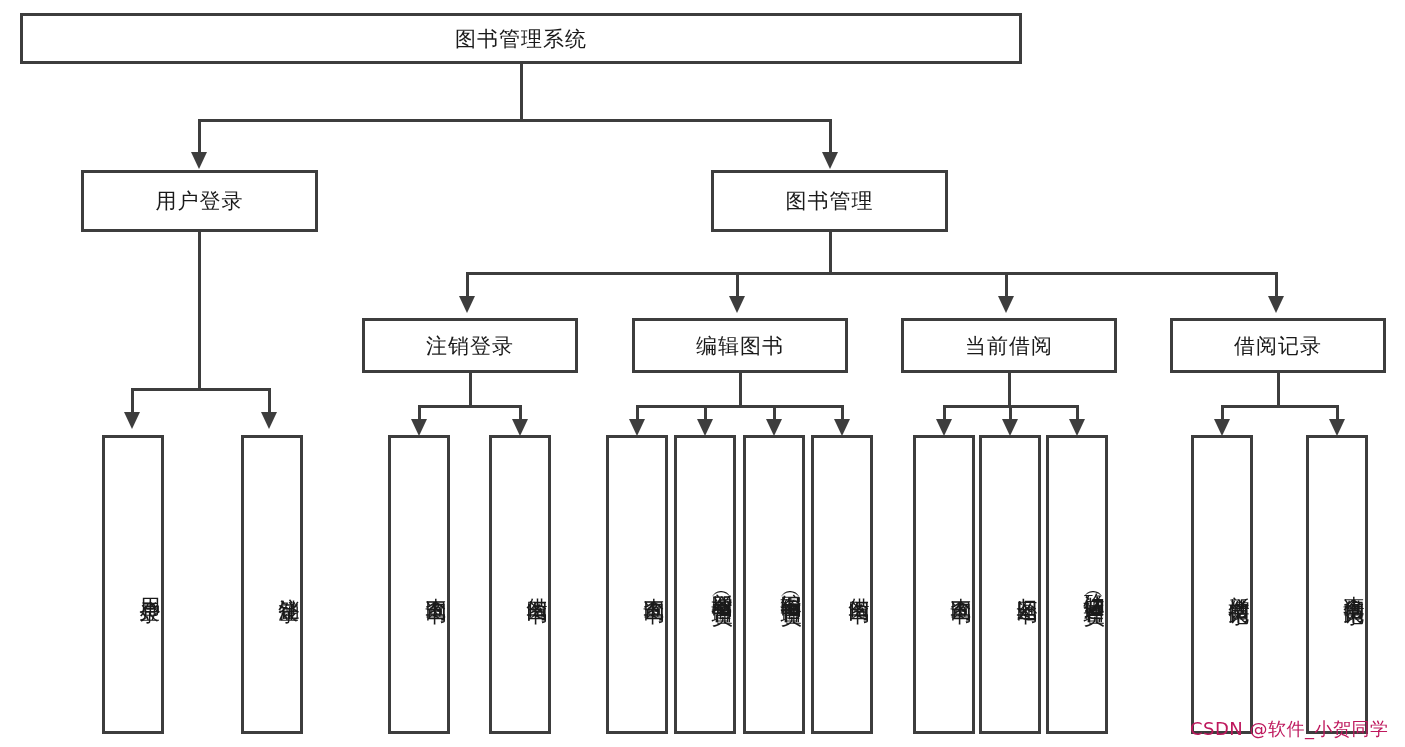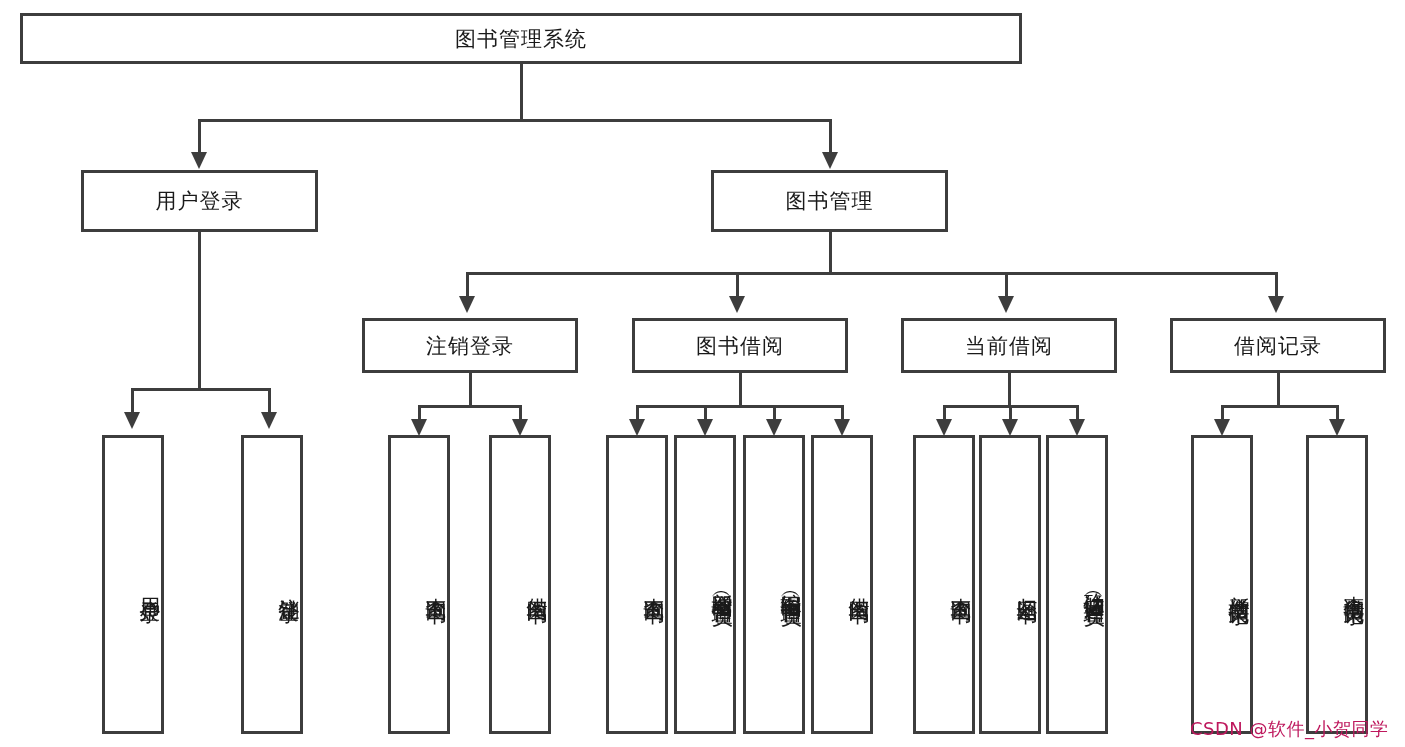--- a/index.html
+++ b/index.html
@@ -121,21 +121,21 @@
   <div class="arrow" style="left:729px; top:296px;"></div>
   <div class="edge v" style="left:1005px; top:272px; height:27px;"></div>
   <div class="arrow" style="left:998px; top:296px;"></div>
   <div class="edge v" style="left:1275px; top:272px; height:27px;"></div>
   <div class="arrow" style="left:1268px; top:296px;"></div>
 
   <div class="node horiz" style="left:362px; top:318px; width:216px; height:55px;">
     <span>注销登录</span>
   </div>
   <div class="node horiz" style="left:632px; top:318px; width:216px; height:55px;">
-    <span>图书借阅</span>
+    <span>编辑图书</span>
   </div>
   <div class="node horiz" style="left:1170px; top:318px; width:216px; height:55px;">
     <span>借阅记录</span>
   </div>
   <div class="node horiz" style="left:901px; top:318px; width:216px; height:55px;">
     <span>当前借阅</span>
   </div>
 
   <div class="edge v" style="left:469px; top:373px; height:34px;"></div>
   <div class="edge h" style="left:418px; top:405px; width:104px;"></div>

